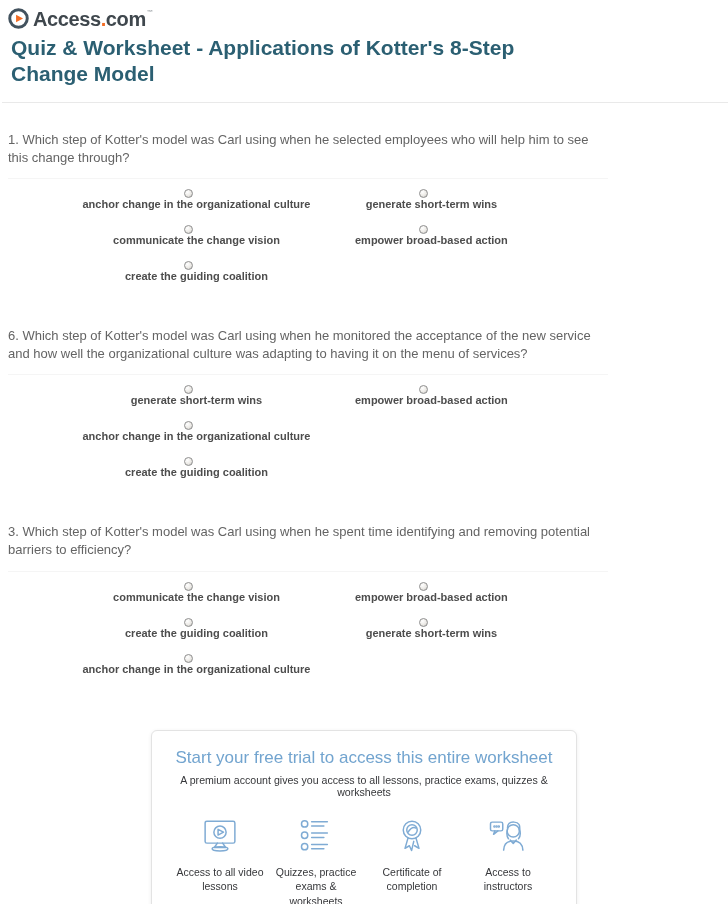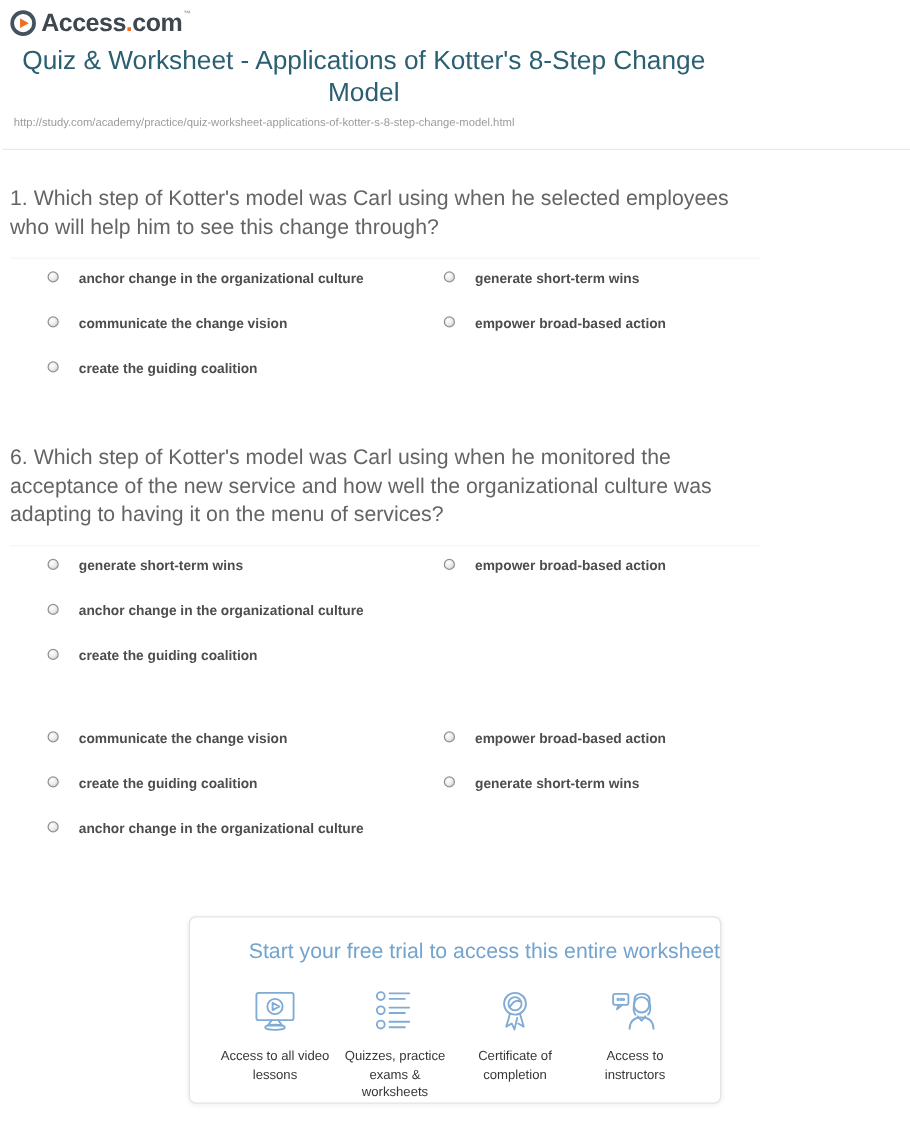--- a/index.html
+++ b/index.html
@@ -16,52 +16,52 @@
   
   .logo { display:inline-flex; align-items:center; gap:4px; }
   .logo .play-badge { width:21px; height:21px; flex:0 0 auto; }
   .logo .wordmark { font-size:20px; font-weight:700; color:#3f474d; letter-spacing:-0.4px; line-height:1; }
   .logo .wordmark .dot { color:#f36c24; }
   .logo .tm { font-size:6px; color:#9aa0a4; vertical-align:top; line-height:1; margin-left:1px; }
 
   
   .masthead { margin:2px 0 28px 2px; }
   .page-title {
-    font-size:21px; font-weight:400; color:#2b5f72;
-    line-height:1.22; max-width:560px; margin-left:1px;text-align:center;
+    font-size:21px; font-weight:700; color:#2b5f72;
+    line-height:1.22; max-width:560px; margin-left:1px;
   }
   .page-url { font-size:9px; color:#9b9b9b; margin:6px 0 0 1px; }
   .head-rule { border:none; border-top:1px solid #e9e9e9; margin:16px -8px 0 -8px; }
 
   
   .quiz { margin-top:16px; }
   .question { margin-bottom:30px; }
   .question-text {
-    font-size:17px; color:#646464; line-height:1.35; max-width:600px;
+    font-size:13px; color:#646464; line-height:1.35; max-width:600px;
     padding-bottom:12px; border-bottom:1px solid #f5f5f5;
   }
   .options { display:flex; margin:10px 0 0 30px; }
   .opt-col { width:317px; }
   .opt-col.right { width:auto; }
-  .option { display:flex; align-items:flex-start; height:36px; }
+  .option { display:flex; align-items:center; height:36px;flex-direction:column; }
   .radio {
     width:9px; height:9px; border-radius:50%;
     border:1px solid #8f8f8f; margin-right:16px; flex:0 0 auto;
     background:radial-gradient(circle at 35% 30%, #ffffff 0%, #eceae6 55%, #bdbcb8 100%);
   }
   .option-label { font-size:11px; font-weight:700; color:#4d4d4d; }
 
   
   .promo {
     width:426px; margin:40px auto 0 auto;
     background:#fff; border:1px solid #e3e3e3; border-radius:6px;
     box-shadow:0 1px 4px rgba(0,0,0,0.07);
     overflow:hidden; text-align:center;
   }
-  .promo-heading { font-size:17px; font-weight:400; color:#72a4cf; margin-top:17px;text-align:right; }
+  .promo-heading { font-size:17px; font-weight:400; color:#72a4cf; margin-top:17px; }
   .promo-sub { font-size:10.6px; color:#36373a; margin-top:6px; padding:0 14px; }
   .features { display:flex; justify-content:space-between; padding:18px 22px 0 22px; }
   .feature { width:92px; }
   .feature .f-icon { height:42px; display:flex; align-items:center; justify-content:center; }
   .feature .f-icon svg { stroke:#7fabd4; fill:none; stroke-width:1.7; stroke-linecap:round; stroke-linejoin:round; }
   .feature .f-label { font-size:10.5px; color:#36373a; line-height:1.4; margin-top:7px; }
 </style>
 </head>
 <body>
 
@@ -72,21 +72,20 @@
     <svg class="play-badge" viewBox="0 0 24 24">
       <circle cx="12" cy="12" r="10" fill="none" stroke="#42525e" stroke-width="3.4"></circle>
       <polygon points="9.2,7.6 17.2,12 9.2,16.4" fill="#f36c24"></polygon>
     </svg>
     <span class="wordmark"><span>Access</span><span class="dot">.</span><span>com</span><span class="tm">™</span></span>
   </div>
 
   
   <div class="masthead">
     <h1 class="page-title">Quiz &amp; Worksheet - Applications of Kotter's 8-Step Change Model</h1>
-    <div class="page-url">http://study.com/academy/practice/quiz-worksheet-applications-of-kotter-s-8-step-change-model.html</div>
     <hr class="head-rule">
   </div>
 
   
   <div class="quiz">
 
     <div class="question">
       <div class="question-text">1. Which step of Kotter's model was Carl using when he selected employees who will help him to see this change through?</div>
       <div class="options">
         <div class="opt-col">
@@ -136,20 +135,21 @@
         <div class="opt-col right">
           <div class="option">
             <span class="radio"></span>
             <span class="option-label">empower broad-based action</span>
           </div>
         </div>
       </div>
     </div>
 
     <div class="question">
+      <div class="question-text">3. Which step of Kotter's model was Carl using when he spent time identifying and removing potential barriers to efficiency?</div>
       <div class="options">
         <div class="opt-col">
           <div class="option">
             <span class="radio"></span>
             <span class="option-label">communicate the change vision</span>
           </div>
           <div class="option">
             <span class="radio"></span>
             <span class="option-label">create the guiding coalition</span>
           </div>
@@ -169,20 +169,21 @@
           </div>
         </div>
       </div>
     </div>
 
   </div>
 
   
   <div class="promo">
     <div class="promo-heading">Start your free trial to access this entire worksheet</div>
+    <div class="promo-sub">A premium account gives you access to all lessons, practice exams, quizzes &amp; worksheets</div>
 
     <div class="features">
       <div class="feature">
         <div class="f-icon">
           <svg width="42" height="42" viewBox="0 0 48 48">
             <rect x="7" y="6" width="34" height="25" rx="2"></rect>
             <circle cx="24" cy="18.5" r="7"></circle>
             <polygon points="21.8,15.2 28,18.5 21.8,21.8"></polygon>
             <path d="M21 31 l-3.5 5 h13 l-3.5 -5"></path>
             <ellipse cx="24" cy="37.5" rx="9" ry="2.4"></ellipse>

